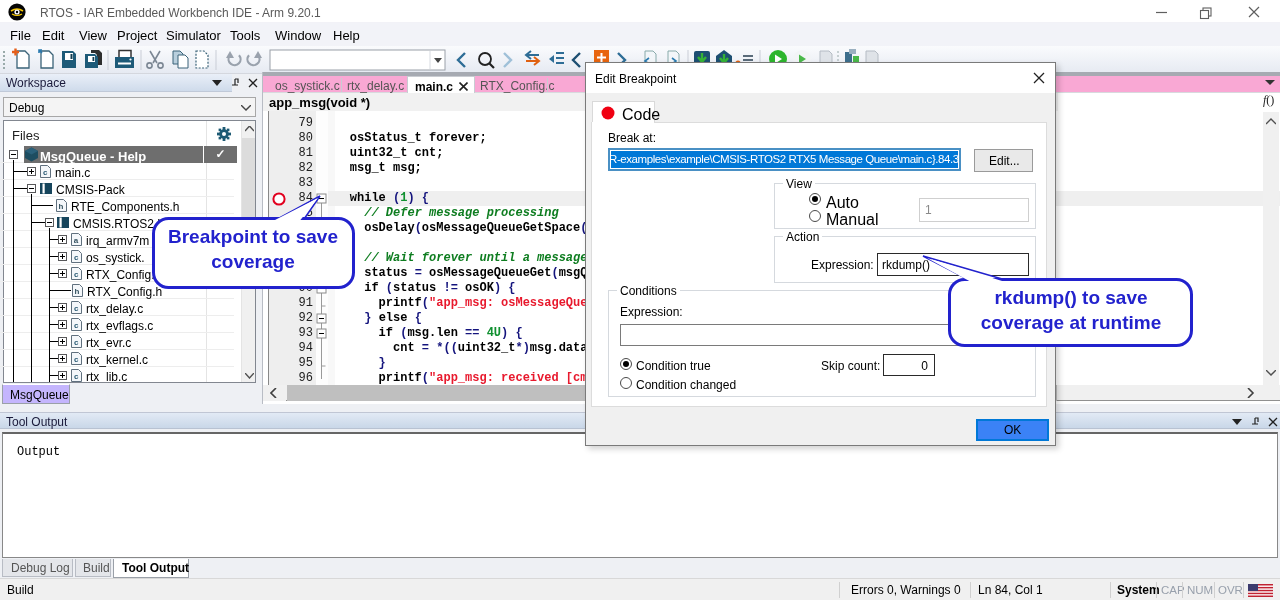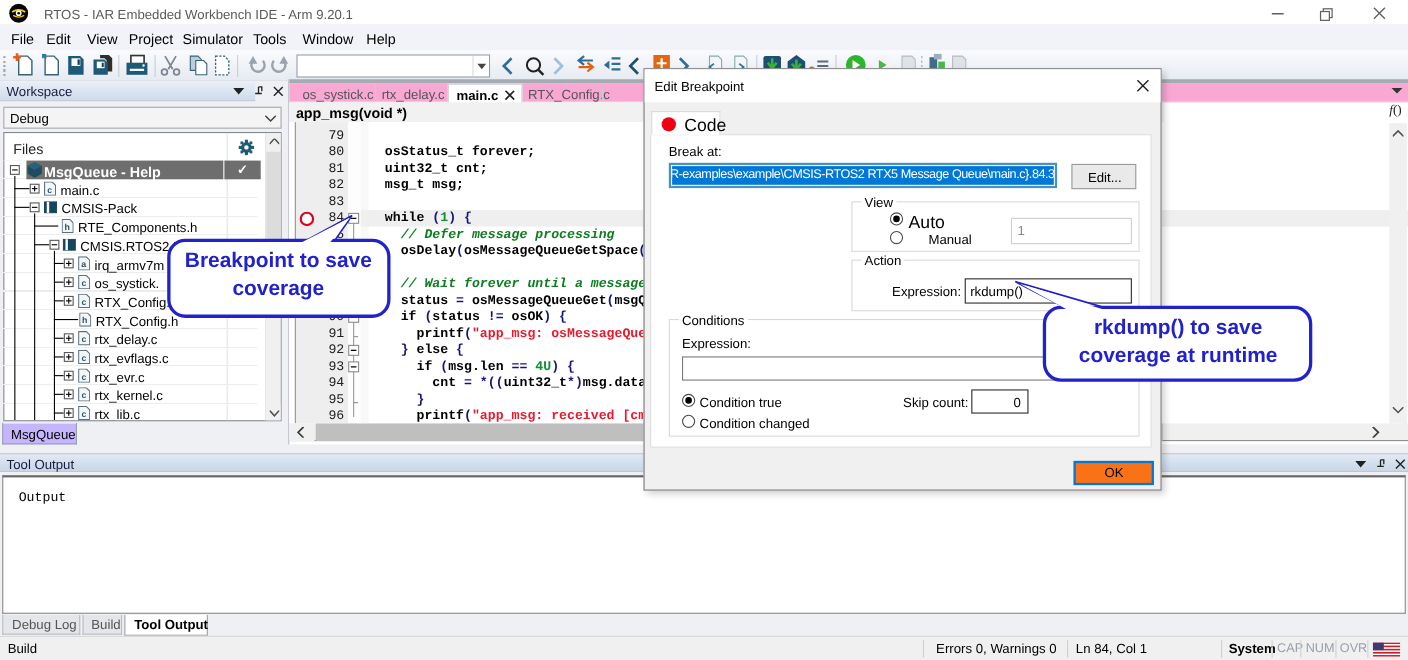--- a/index.html
+++ b/index.html
@@ -575,21 +575,21 @@
     </div>
     <div class="a" style="left:382px;top:26px;width:59px;height:23px;background:#e9e9e9;border:1px solid #9a9a9a">
       <div class="t" style="left:14px;top:5px;font-size:12px">Edit...</div>
     </div>
 
     <div class="grp" style="left:182px;top:60px;width:262px;height:46px">
         <span>View</span>
       <div class="rad on" style="left:34px;top:9px"></div>
       <div class="t" style="left:51px;top:11px;font-size:16px">Auto</div>
       <div class="rad" style="left:34px;top:26px"></div>
-      <div class="t" style="left:69px;top:28px;font-size:12px">Manual</div>
+      <div class="t" style="left:51px;top:28px;font-size:16px">Manual</div>
       <div class="fld" style="left:144px;top:14px;width:110px;height:24px;border-color:#cfcfcf">
         <div class="t" style="left:5px;top:5px;font-size:12px;color:#8a8a8a">1</div>
       </div>
     </div>
 
     <div class="grp" style="left:182px;top:113px;width:262px;height:47px">
         <span>Action</span>
       <div class="t" style="left:36px;top:22px;font-size:12px">Expression:</div>
       <div class="fld" style="left:102px;top:16px;width:152px;height:23px;border-color:#2a2a2a">
         <div class="t" style="left:4px;top:5px;font-size:12px">rkdump()</div>
@@ -604,21 +604,21 @@
       <div class="t" style="left:27px;top:69px;font-size:12px">Condition true</div>
       <div class="rad" style="left:11px;top:86px"></div>
       <div class="t" style="left:27px;top:88px;font-size:12px">Condition changed</div>
       <div class="t" style="left:212px;top:69px;font-size:12px">Skip count:</div>
       <div class="fld" style="left:274px;top:63px;width:52px;height:22px;border-color:#2a2a2a">
         <div class="t" style="right:6px;top:5px;font-size:12px">0</div>
       </div>
     </div>
   </div>
 
-  <div class="a" style="left:390px;top:356px;width:73px;height:22px;background:#f97316;border:2px solid #0078d7">
+  <div class="a" style="left:390px;top:356px;width:73px;height:22px;background:#3b82f6;border:2px solid #0078d7">
     <div class="t" style="left:26px;top:3px;font-size:12px">OK</div>
   </div>
 </div>
 
 <svg class="a" style="left:915px;top:250px;z-index:60" width="285" height="100" viewBox="0 0 285 100">
   <polygon points="8,6 56,31 94,31" fill="#fff" stroke="#2222cd" stroke-width="1.5"></polygon>
   <rect x="34.5" y="29.5" width="242" height="66" rx="15" fill="#fff" stroke="#2222cd" stroke-width="3"></rect>
   <polygon points="12,8 57,32.5 92,32.5" fill="#fff" stroke="none"></polygon>
   <text x="156" y="54" text-anchor="middle" font-family="Liberation Sans" font-size="19" font-weight="bold" fill="#2222cd">rkdump() to save</text>
   <text x="156" y="79" text-anchor="middle" font-family="Liberation Sans" font-size="19" font-weight="bold" fill="#2222cd">coverage at runtime</text>

